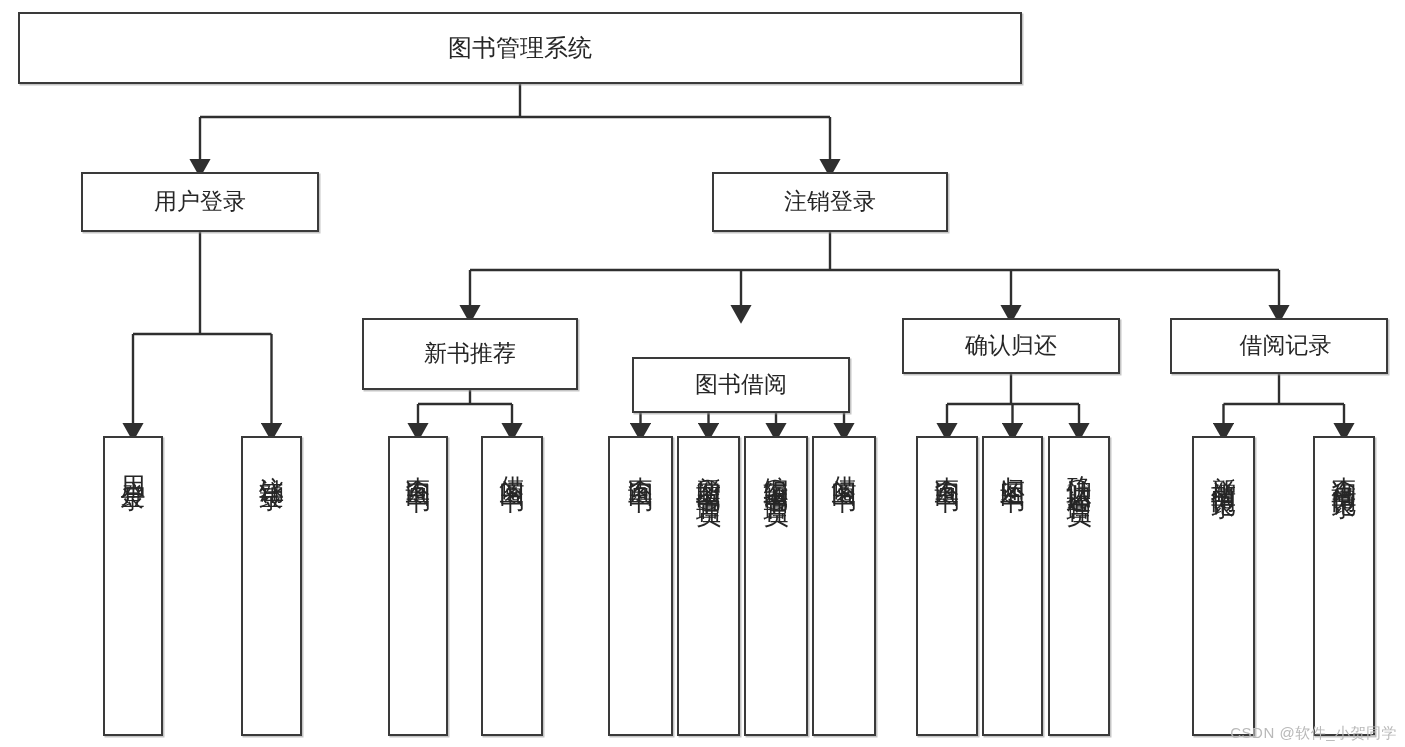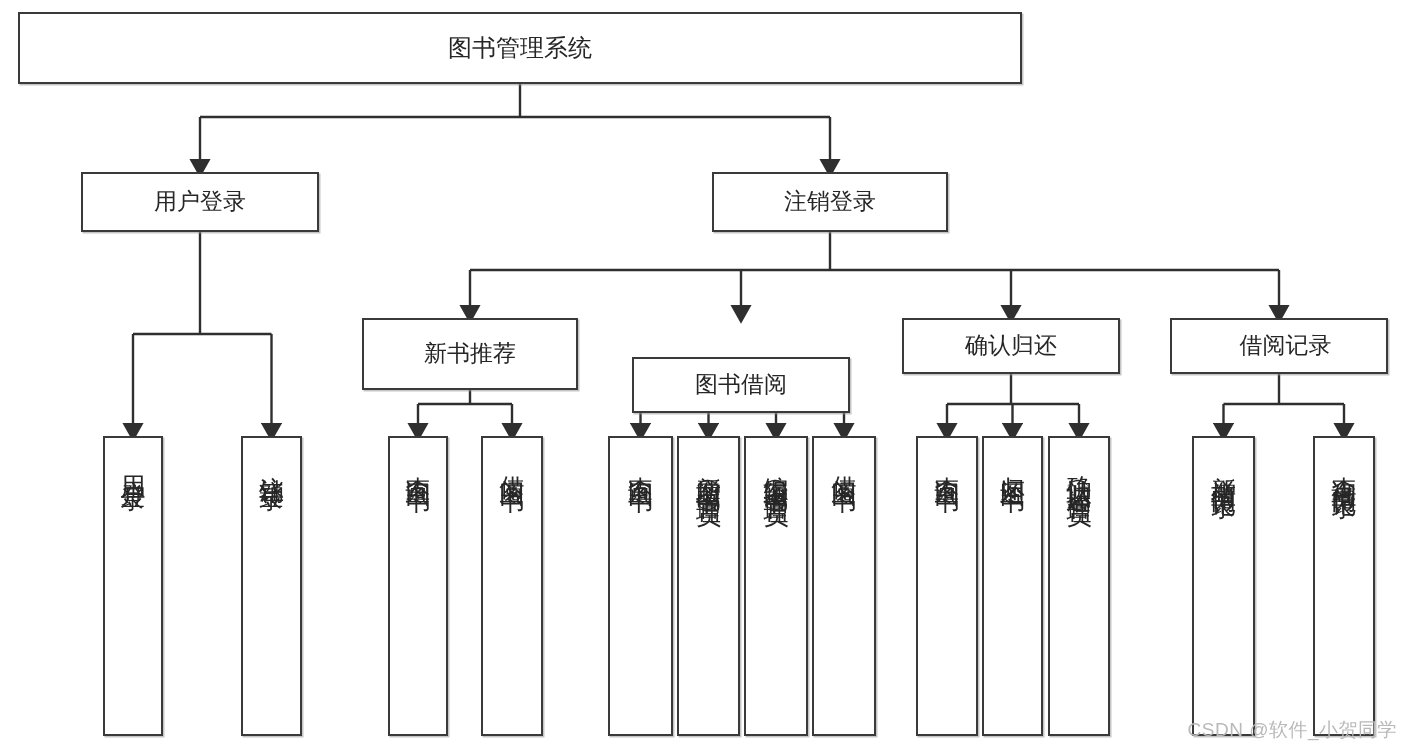--- a/index.html
+++ b/index.html
@@ -56,21 +56,21 @@
     text-orientation: upright;
     font-size: 25px;
     letter-spacing: 4px;
     line-height: 1;
     white-space: nowrap;
   }
   .watermark {
     position: absolute;
     right: 8px;
     bottom: 4px;
-    font-size: 19px;
+    font-size: 15px;
     color: #b9b9b9;
     letter-spacing: 0.5px;
     white-space: nowrap;
   }
 </style>
 </head>
 <body>
 
 <div id="canvas">
 

